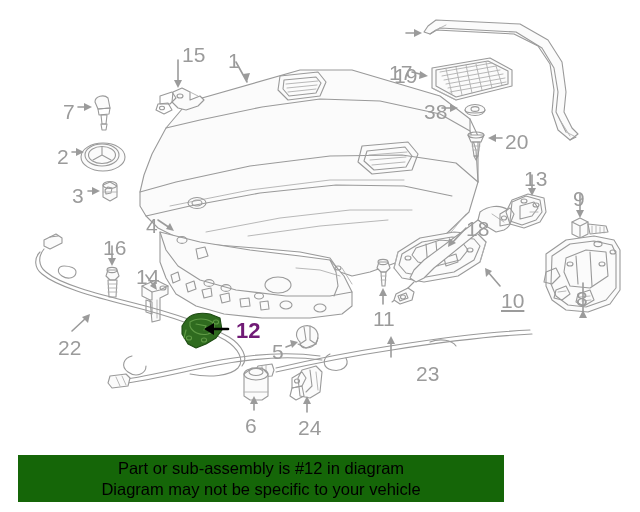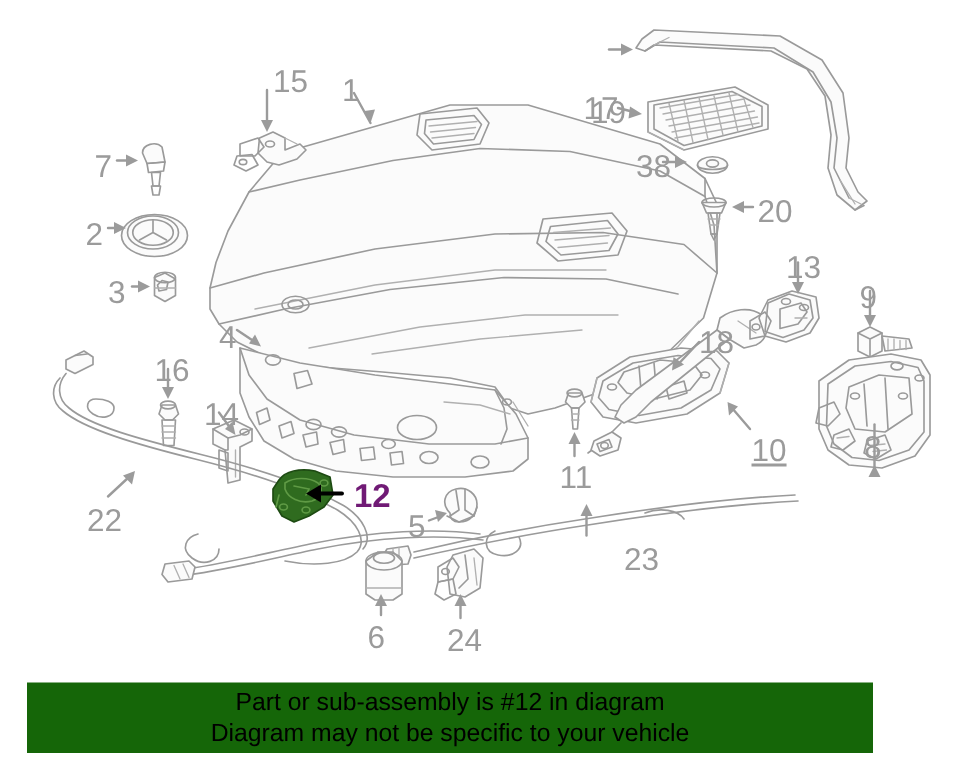--- a/index.html
+++ b/index.html
@@ -46,21 +46,21 @@
     color: #701a75;
     font-weight: 700;
     font-size: 22px;
   }
 
   
   #notice-banner {
     position: absolute;
     left: 18px;
     top: 455px;
-    width: 564px;
+    width: 486px;
     height: 47px;
     background: #156608;
     color: #000000;
     text-align: center;
     font-family: "Liberation Sans", sans-serif;
     font-size: 16.5px;
     line-height: 21px;
     padding-top: 3px;
     box-sizing: border-box;
   }

